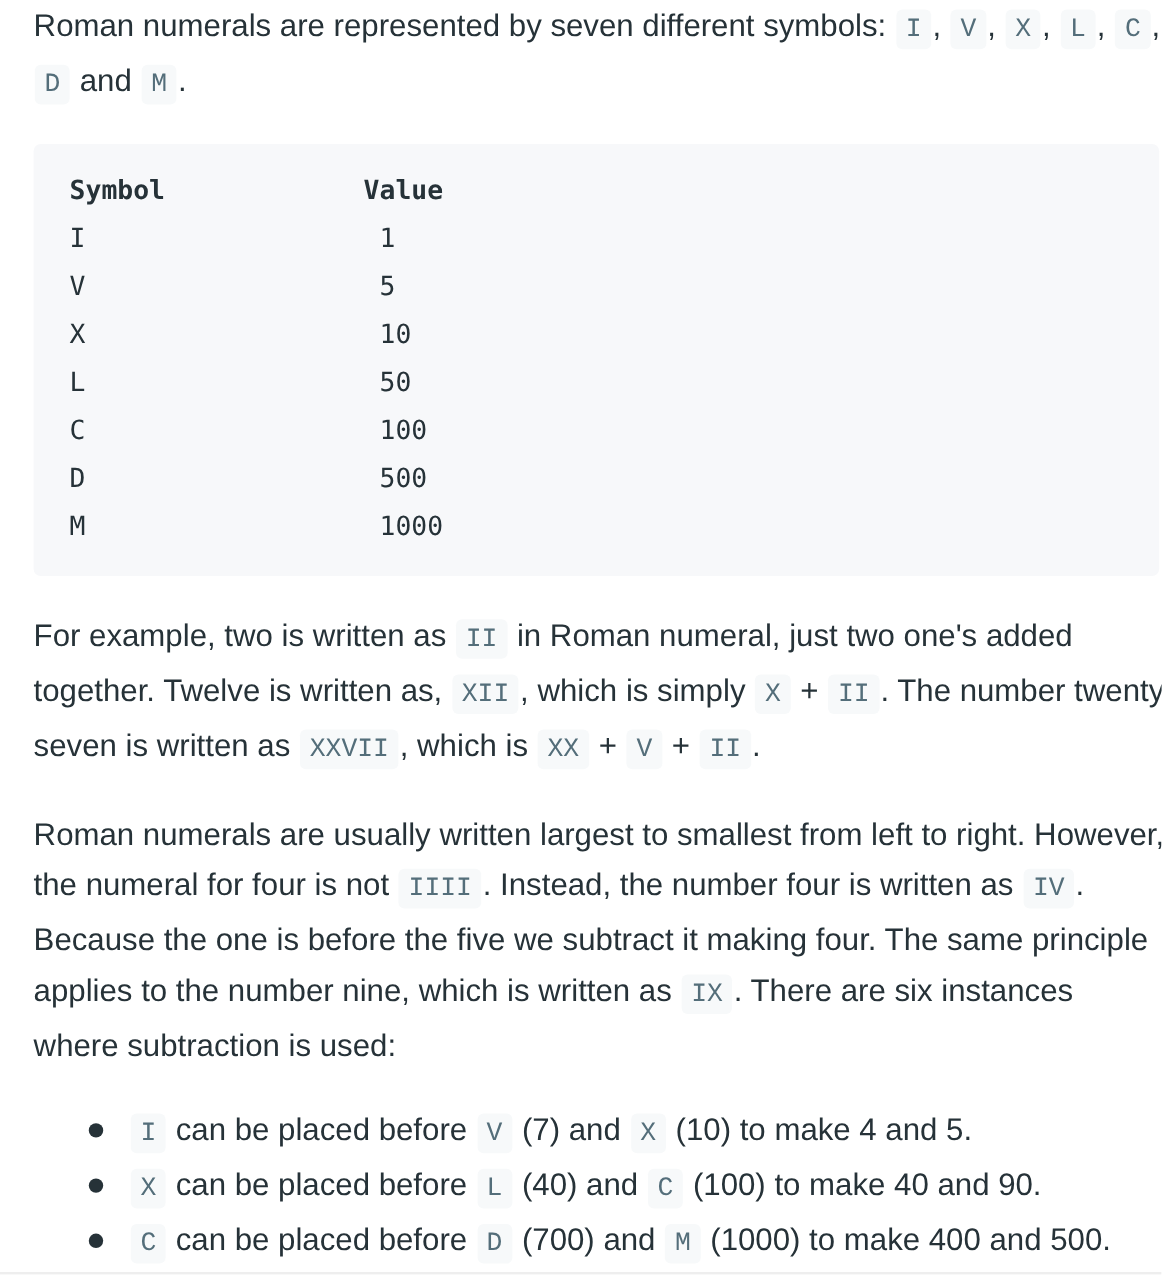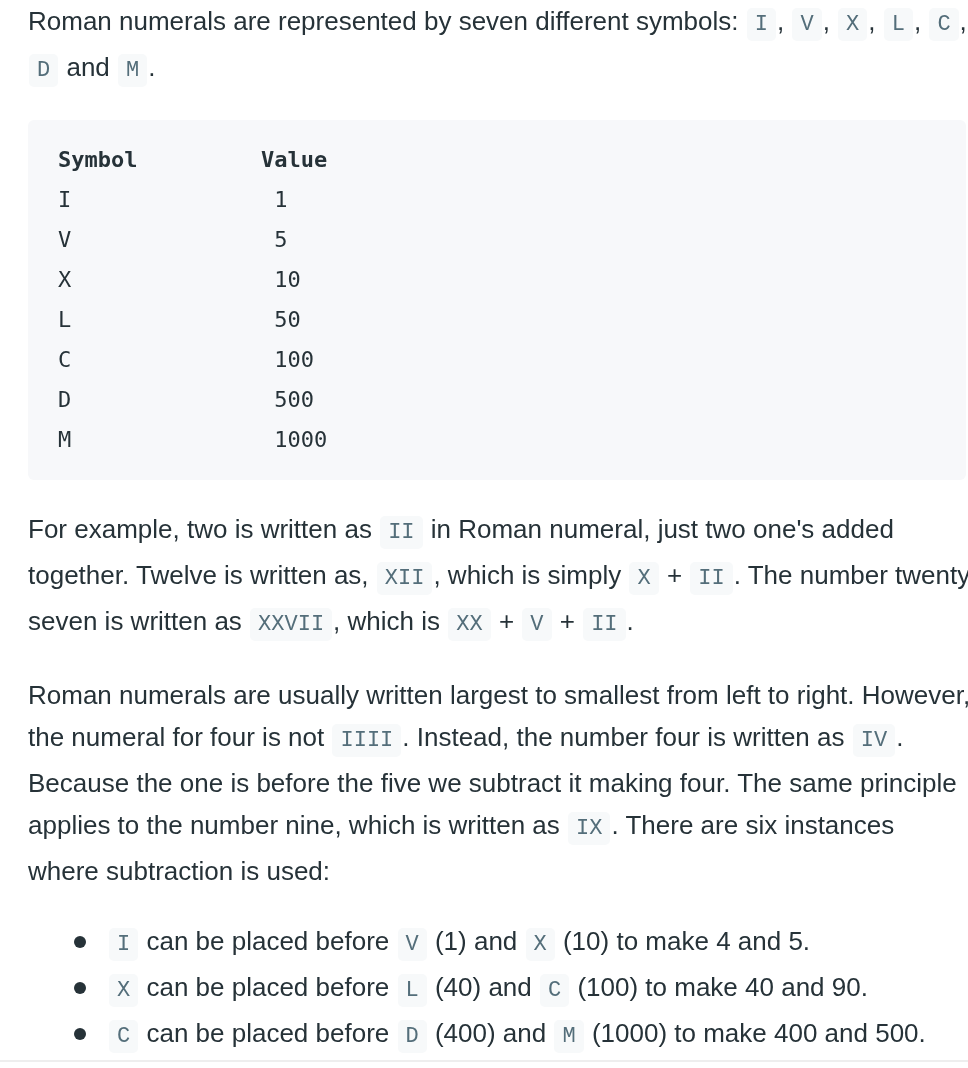--- a/index.html
+++ b/index.html
@@ -56,20 +56,21 @@
       display: flex;
       height: 40px;
       align-items: flex-start;
     }
     .pre-sym {
       width: 203px;
       white-space: pre;
     }
     .pre-val {
       white-space: pre;
+      margin-left: 42px;
     }
     .pre-head {
       font-weight: bold;
       margin-top: 0;
     }
     .p2 {
       margin-top: 28px;
     }
     .p3 {
       margin-top: 28px;
@@ -107,20 +108,20 @@
 
   <p class="p1"><span>Roman numerals are represented by seven different symbols: </span><code class="inline">I</code><span>, </span><code class="inline">V</code><span>, </span><code class="inline">X</code><span>, </span><code class="inline">L</code><span>, </span><code class="inline">C</code><span>, </span><code class="inline">D</code><span> and </span><code class="inline">M</code><span>.</span></p>
 
   <pre class="table"><div class="pre-row pre-head"><span class="pre-sym">Symbol</span><span class="pre-val">Value</span></div><div class="pre-row"><span class="pre-sym">I</span><span class="pre-val"> 1</span></div><div class="pre-row"><span class="pre-sym">V</span><span class="pre-val"> 5</span></div><div class="pre-row"><span class="pre-sym">X</span><span class="pre-val"> 10</span></div><div class="pre-row"><span class="pre-sym">L</span><span class="pre-val"> 50</span></div><div class="pre-row"><span class="pre-sym">C</span><span class="pre-val"> 100</span></div><div class="pre-row"><span class="pre-sym">D</span><span class="pre-val"> 500</span></div><div class="pre-row"><span class="pre-sym">M</span><span class="pre-val"> 1000</span></div></pre>
 
   <p class="p2"><span>For example, two is written as </span><code class="inline">II</code><span> in Roman numeral, just two one's added together. Twelve is written as, </span><code class="inline">XII</code><span>, which is simply </span><code class="inline">X</code><span> + </span><code class="inline">II</code><span>. The number twenty seven is written as </span><code class="inline">XXVII</code><span>, which is </span><code class="inline">XX</code><span> + </span><code class="inline">V</code><span> + </span><code class="inline">II</code><span>.</span></p>
 
   <p class="p3"><span>Roman numerals are usually written largest to smallest from left to right. However, the numeral for four is not </span><code class="inline">IIII</code><span>. Instead, the number four is written as </span><code class="inline">IV</code><span>. Because the one is before the five we subtract it making four. The same principle applies to the number nine, which is written as </span><code class="inline">IX</code><span>. There are six instances where subtraction is used:</span></p>
 
   <ul class="rules">
-    <li><span class="bullet"></span><code class="inline">I</code><span> can be placed before </span><code class="inline">V</code><span> (1) and </span><code class="inline">X</code><span> (10) to make 4 and 5.</span></li>
+    <li><span class="bullet"></span><code class="inline">I</code><span> can be placed before </span><code class="inline">V</code><span> (7) and </span><code class="inline">X</code><span> (10) to make 4 and 5.</span></li>
     <li><span class="bullet"></span><code class="inline">X</code><span> can be placed before </span><code class="inline">L</code><span> (40) and </span><code class="inline">C</code><span> (100) to make 40 and 90.</span></li>
-    <li><span class="bullet"></span><code class="inline">C</code><span> can be placed before </span><code class="inline">D</code><span> (400) and </span><code class="inline">M</code><span> (1000) to make 400 and 500.</span></li>
+    <li><span class="bullet"></span><code class="inline">C</code><span> can be placed before </span><code class="inline">D</code><span> (700) and </span><code class="inline">M</code><span> (1000) to make 400 and 500.</span></li>
   </ul>
 
 </div>
 
 <div class="bottom-rule"></div>
 
 </body></html>

